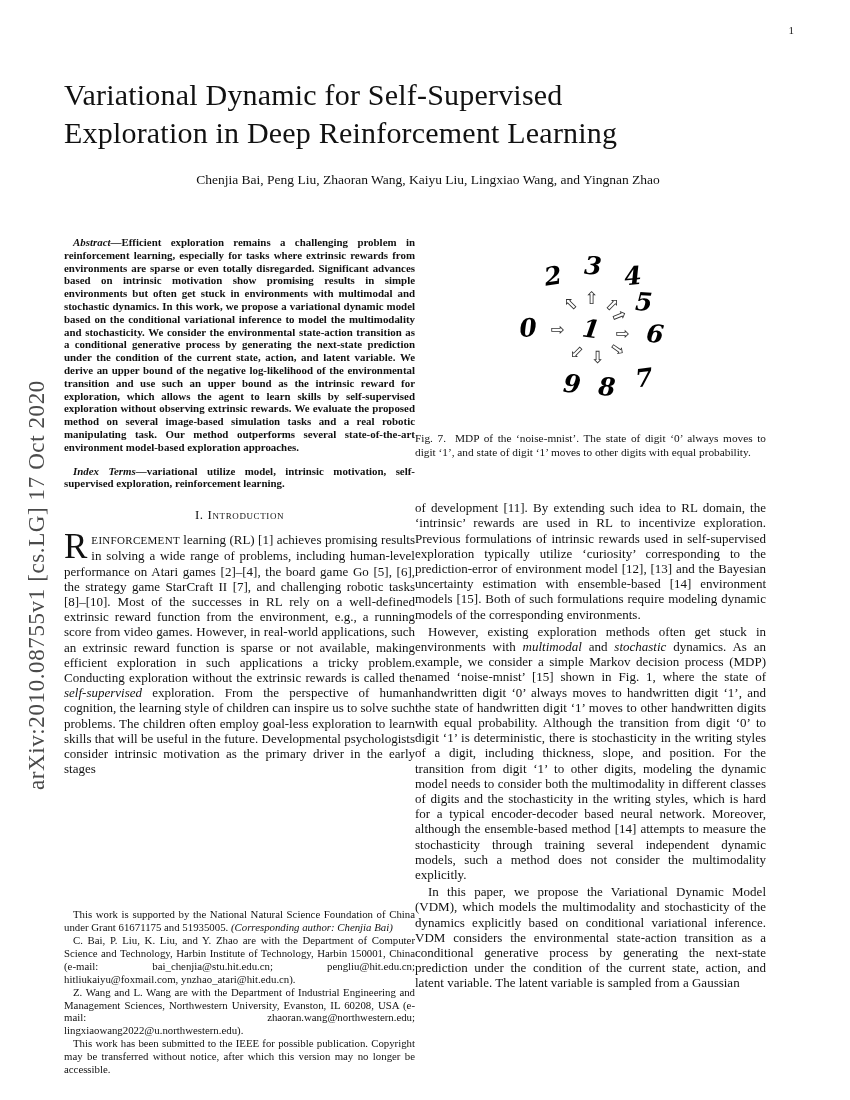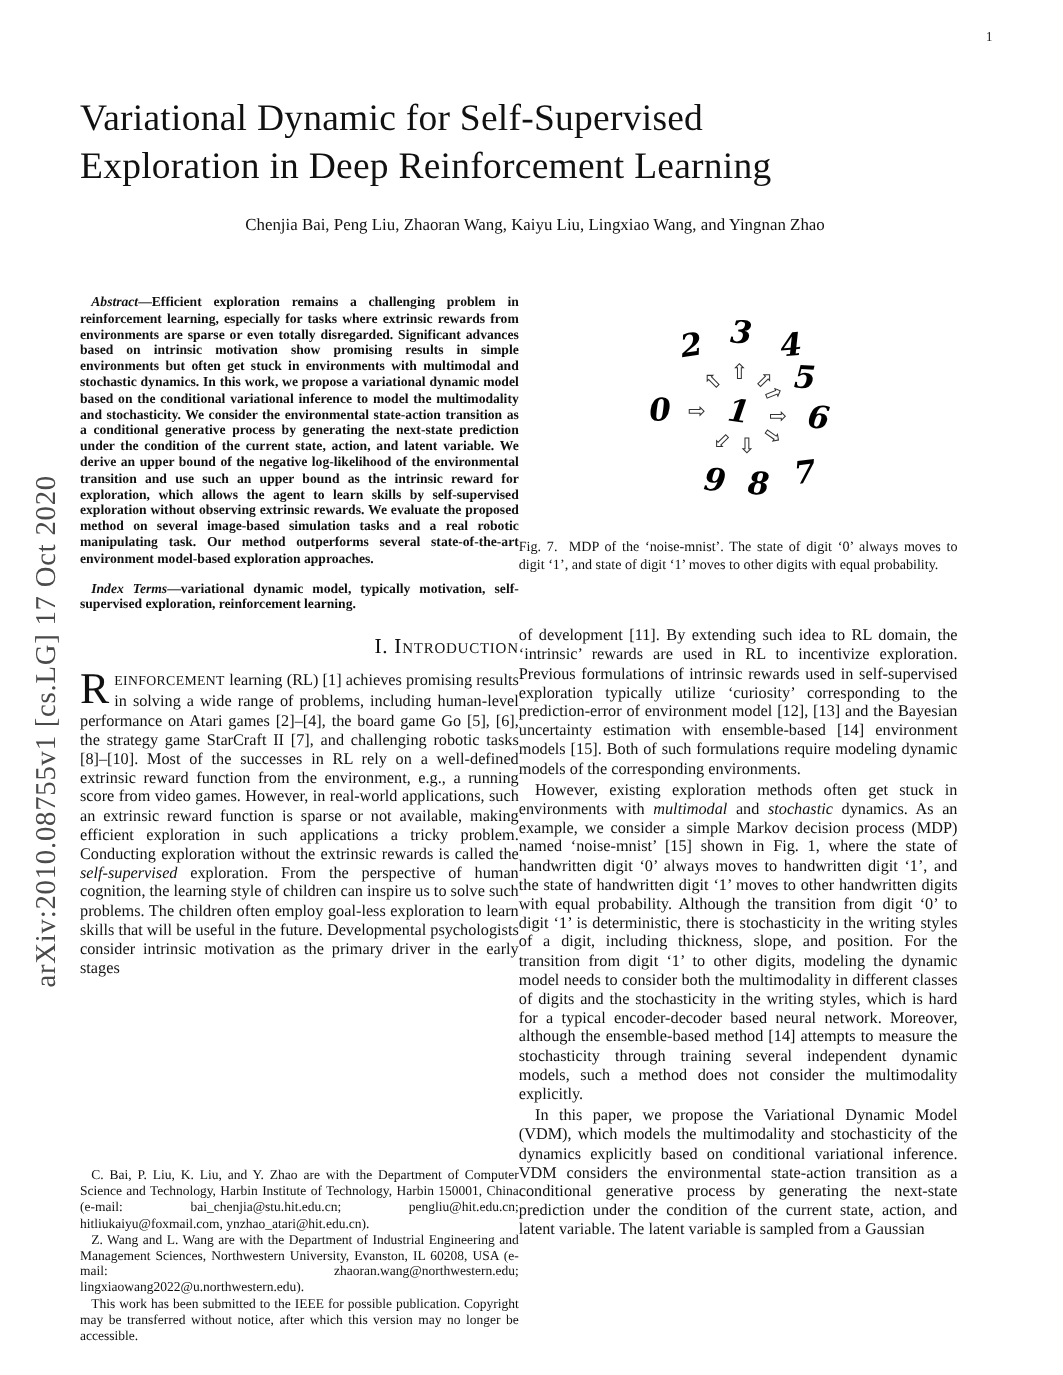--- a/index.html
+++ b/index.html
@@ -23,21 +23,21 @@
   .col.left { display:flex; flex-direction:column; }
 
   .jtext { text-align:justify; -webkit-hyphens:auto; hyphens:auto; }
   .abstract, .index-terms {
     font-weight:bold; font-size:10.9px; line-height:12.8px; margin:0; text-indent:9px;
   }
   .index-terms { margin-top:11px; }
   .rlabel { font-style:italic; font-weight:bold; }
 
   .sec-heading {
-    font-size:17px; font-weight:400; font-variant:small-caps; text-align:right;
+    font-size:13px; font-weight:400; font-variant:small-caps; text-align:center;
     margin:17px 0 9px; letter-spacing:0.6px;
   }
   .body-par { font-size:13px; line-height:15.2px; margin:0 0 2px 0; }
   .indent { text-indent:13px; }
   .it { font-style:italic; }
   .dropcap { float:left; font-size:35px; line-height:28px; padding:1px 4px 0 0; }
   .smallcaps-word { font-size:11px; letter-spacing:0.3px;font-family:Liberation Serif, serif; }
 
   .footnotes { margin-top:auto; padding-bottom:2px; }
   .fn { font-size:10.8px; line-height:12.9px; margin:0; text-indent:9px; }
@@ -92,27 +92,28 @@
     </h1>
 
     <div class="authors">Chenjia Bai, Peng Liu, Zhaoran Wang, Kaiyu Liu, Lingxiao Wang, and Yingnan Zhao</div>
 
     <div class="columns">
 
       <div class="col left">
 
         <p class="abstract jtext"><span class="rlabel">Abstract</span><span>—</span><span>Efficient exploration remains a challenging problem in reinforcement learning, especially for tasks where extrinsic rewards from environments are sparse or even totally disregarded. Significant advances based on intrinsic motivation show promising results in simple environments but often get stuck in environments with multimodal and stochastic dynamics. In this work, we propose a variational dynamic model based on the conditional variational inference to model the multimodality and stochasticity. We consider the environmental state-action transition as a conditional generative process by generating the next-state prediction under the condition of the current state, action, and latent variable. We derive an upper bound of the negative log-likelihood of the environmental transition and use such an upper bound as the intrinsic reward for exploration, which allows the agent to learn skills by self-supervised exploration without observing extrinsic rewards. We evaluate the proposed method on several image-based simulation tasks and a real robotic manipulating task. Our method outperforms several state-of-the-art environment model-based exploration approaches.</span></p>
 
-        <p class="index-terms jtext"><span class="rlabel">Index Terms</span><span>—</span><span>variational dynamic model, typically motivation, self-supervised exploration, reinforcement learning.</span></p>
+        <p class="index-terms jtext"><span class="rlabel">Index Terms</span><span>—</span><span>variational utilize model, intrinsic motivation, self-supervised exploration, reinforcement learning.</span></p>
 
         <h2 class="sec-heading">I. Introduction</h2>
 
         <p class="body-par jtext"><span class="dropcap">R</span><span class="smallcaps-word">EINFORCEMENT</span><span> learning (RL) [1] achieves promising results in solving a wide range of problems, including human-level performance on Atari games [2]–[4], the board game Go [5], [6], the strategy game StarCraft II [7], and challenging robotic tasks [8]–[10]. Most of the successes in RL rely on a well-defined extrinsic reward function from the environment, e.g., a running score from video games. However, in real-world applications, such an extrinsic reward function is sparse or not available, making efficient exploration in such applications a tricky problem. Conducting exploration without the extrinsic rewards is called the </span><span class="it">self-supervised</span><span> exploration. From the perspective of human cognition, the learning style of children can inspire us to solve such problems. The children often employ goal-less exploration to learn skills that will be useful in the future. Developmental psychologists consider intrinsic motivation as the primary driver in the early stages</span></p>
 
         <div class="footnotes">
+          <p class="fn jtext"><span>This work is supported by the National Natural Science Foundation of China under Grant 61671175 and 51935005. </span><span class="it">(Corresponding author: Chenjia Bai)</span></p>
           <p class="fn jtext">C. Bai, P. Liu, K. Liu, and Y. Zhao are with the Department of Computer Science and Technology, Harbin Institute of Technology, Harbin 150001, China (e-mail: bai_chenjia@stu.hit.edu.cn; pengliu@hit.edu.cn; hitliukaiyu@foxmail.com, ynzhao_atari@hit.edu.cn).</p>
           <p class="fn jtext">Z. Wang and L. Wang are with the Department of Industrial Engineering and Management Sciences, Northwestern University, Evanston, IL 60208, USA (e-mail: zhaoran.wang@northwestern.edu; lingxiaowang2022@u.northwestern.edu).</p>
           <p class="fn jtext">This work has been submitted to the IEEE for possible publication. Copyright may be transferred without notice, after which this version may no longer be accessible.</p>
         </div>
 
       </div>
 
       <div class="col right">
 
         <div class="figure">

